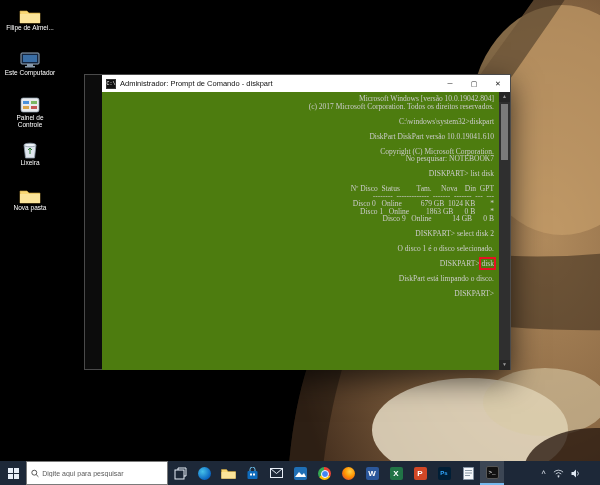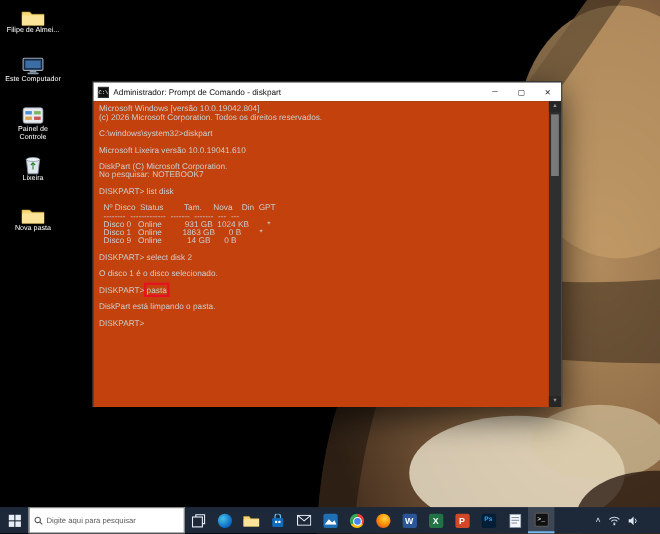--- a/index.html
+++ b/index.html
@@ -9,27 +9,27 @@
   
   .wallpaper { position:absolute; inset:0; z-index:0; }
 
   
   .desktop-icons { position:absolute; left:2px; top:4px; width:56px; z-index:2; }
   .desk-item { width:56px; height:45px; display:flex; flex-direction:column; align-items:center; justify-content:flex-start; cursor:pointer; }
   .desk-item .ic { height:20px; display:flex; align-items:flex-end; }
   .desk-item .lbl { font-size:6.5px; line-height:7px; color:#fff; text-align:center; text-shadow:0 1px 2px #000, 0 0 2px #000; max-width:52px; }
 
   
-  .cmd-window { position:absolute; left:84px; top:74px; width:427px; height:296px; z-index:3; border:1px solid #4a4a4a; box-shadow:0 10px 28px rgba(0,0,0,.65); background:#0c0c0c; }
+  .cmd-window { position:absolute; left:84px; top:74px; width:427px; height:296px; z-index:3; border:1px solid #4a4a4a; box-shadow:0 10px 28px rgba(0,0,0,.65); background:#0c0c0c;padding-left:17px; }
   .titlebar { height:17px; background:#ffffff; display:flex; align-items:center; padding-left:4px; }
   .titlebar .app-ic { width:10px; height:10px; background:#111; border:1px solid #333; margin-right:4px; display:flex; align-items:center; justify-content:center; color:#fff; font-family:"Liberation Mono",monospace; font-size:5px; }
   .titlebar .title { flex:1; font-size:7.5px; color:#111; white-space:nowrap; overflow:hidden; }
   .win-btn { width:24px; height:17px; display:flex; align-items:center; justify-content:center; font-size:7px; color:#222; cursor:pointer; }
 
-  .terminal { position:relative; height:278px; background:#c2410c; padding:3px 16px 3px 5px; font-family:Liberation Sans, sans-serif; font-size:7.5px; line-height:7.5px; color:#cccccc; overflow:hidden; }
+  .terminal { position:relative; height:278px; background:#4d7c0f; padding:3px 16px 3px 5px; font-family:Liberation Serif, serif; font-size:7.5px; line-height:7.5px; color:#cccccc; overflow:hidden;text-align:right; }
   .term-line { white-space:pre; min-height:7.5px; }
   .red-box { outline:2px solid #e81123; outline-offset:0px; }
 
   .v-scrollbar { position:absolute; right:0; top:0; width:11px; height:100%; background:#2f2f2f; display:flex; flex-direction:column; }
   .scroll-arrow { height:10px; display:flex; align-items:center; justify-content:center; font-size:5px; color:#9a9a9a; background:#262626; cursor:pointer; }
   .scroll-thumb { width:7px; margin:2px auto 0 auto; height:56px; background:#7a7a7a; cursor:pointer; }
   .scroll-track-fill { flex:1; }
 
   
   .taskbar { position:absolute; left:0; bottom:0; width:600px; height:24px; background:#1d2838; z-index:5; display:flex; align-items:stretch; }
@@ -134,46 +134,46 @@
     <div class="titlebar">
       <span class="app-ic">C:\</span>
       <span class="title">Administrador: Prompt de Comando - diskpart</span>
       <span class="win-btn">─</span>
       <span class="win-btn">▢</span>
       <span class="win-btn">✕</span>
     </div>
     <div class="terminal">
       <div>
           <div class="term-line">Microsoft Windows [versão 10.0.19042.804]</div>
-          <div class="term-line">(c) 2026 Microsoft Corporation. Todos os direitos reservados.</div>
+          <div class="term-line">(c) 2017 Microsoft Corporation. Todos os direitos reservados.</div>
           <div class="term-line"></div>
           <div class="term-line">C:\windows\system32&gt;diskpart</div>
           <div class="term-line"></div>
-          <div class="term-line">Microsoft Lixeira versão 10.0.19041.610</div>
-          <div class="term-line"></div>
-          <div class="term-line">DiskPart (C) Microsoft Corporation.</div>
+          <div class="term-line">DiskPart DiskPart versão 10.0.19041.610</div>
+          <div class="term-line"></div>
+          <div class="term-line">Copyright (C) Microsoft Corporation.</div>
           <div class="term-line">No pesquisar: NOTEBOOK7</div>
           <div class="term-line"></div>
           <div class="term-line">DISKPART&gt; list disk</div>
           <div class="term-line"></div>
           <div class="term-line">  Nº Disco  Status         Tam.     Nova    Din  GPT</div>
           <div class="term-line">  --------  -------------  -------  -------  ---  ---</div>
-          <div class="term-line">  Disco 0   Online          931 GB  1024 KB        *</div>
+          <div class="term-line">  Disco 0   Online          679 GB  1024 KB        *</div>
           <div class="term-line">  Disco 1   Online         1863 GB      0 B        *</div>
           <div class="term-line">  Disco 9   Online           14 GB      0 B</div>
           <div class="term-line"></div>
           <div class="term-line">DISKPART&gt; select disk 2</div>
           <div class="term-line"></div>
           <div class="term-line">O disco 1 é o disco selecionado.</div>
           <div class="term-line"></div>
         </div>
-      <div class="term-line"><span>DISKPART&gt; </span><span class="red-box">pasta</span></div>
+      <div class="term-line"><span>DISKPART&gt; </span><span class="red-box">disk</span></div>
       <div>
           <div class="term-line"></div>
-          <div class="term-line">DiskPart está limpando o pasta.</div>
+          <div class="term-line">DiskPart está limpando o disco.</div>
           <div class="term-line"></div>
           <div class="term-line">DISKPART&gt;</div>
         </div>
       <div class="v-scrollbar">
         <span class="scroll-arrow">▲</span>
         <span class="scroll-thumb"></span>
         <span class="scroll-track-fill"></span>
         <span class="scroll-arrow">▼</span>
       </div>
     </div>

